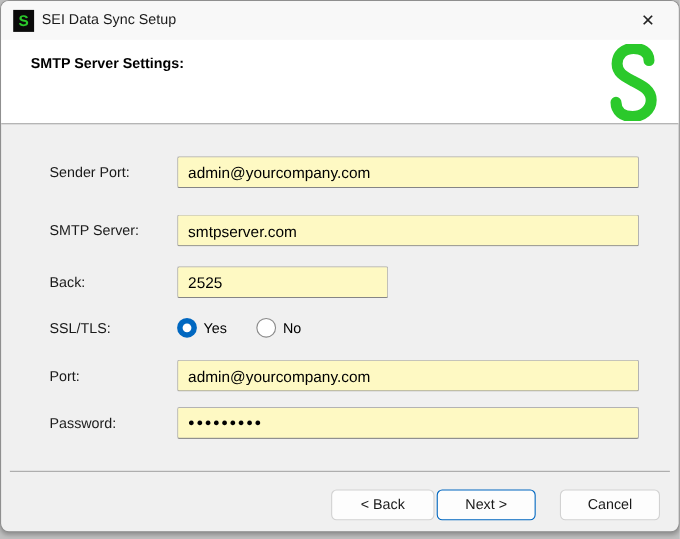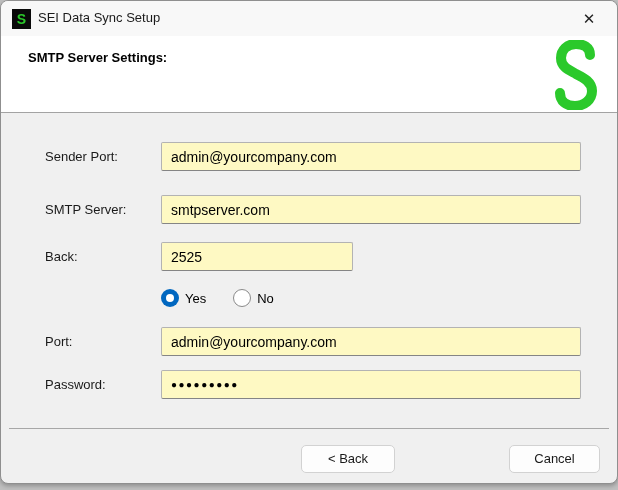--- a/index.html
+++ b/index.html
@@ -123,35 +123,37 @@
 
   <div class="label" style="top:141px;">Sender Port:</div>
   <input class="field wide" style="top: 141px;" type="text" value="admin@yourcompany.com">
 
   <div class="label" style="top:194px;">SMTP Server:</div>
   <input class="field wide" style="top: 194px;" type="text" value="smtpserver.com">
 
   <div class="label" style="top:241px;">Back:</div>
   <input class="field short" style="top: 241px;" type="text" value="2525">
 
+  <div class="label" style="top:283px;">SSL/TLS:</div>
   <div class="radio-group" style="top:288px;align-items:flex-end;">
     <div class="radio-opt" style="margin-right:27px;">
       <span class="radio-circle sel"></span>
       <span class="radio-label">Yes</span>
     </div>
     <div class="radio-opt">
       <span class="radio-circle unsel"></span>
       <span class="radio-label">No</span>
     </div>
   </div>
 
   <div class="label" style="top:326px;">Port:</div>
   <input class="field wide" style="top: 326px;" type="text" value="admin@yourcompany.com">
 
   <div class="label" style="top:369px;">Password:</div>
   <input class="field wide pwd" style="top: 369px;" type="text" value="●●●●●●●●●">
 
   <div class="footer-sep"></div>
 
   <button class="btn" style="left:300px; width:94px;">&lt; Back</button>
+  <button class="btn default" style="left:396px; width:90px;">Next &gt;</button>
   <button class="btn" style="left:508px; width:91px;">Cancel</button>
 
 </div>
 
 </body></html>

